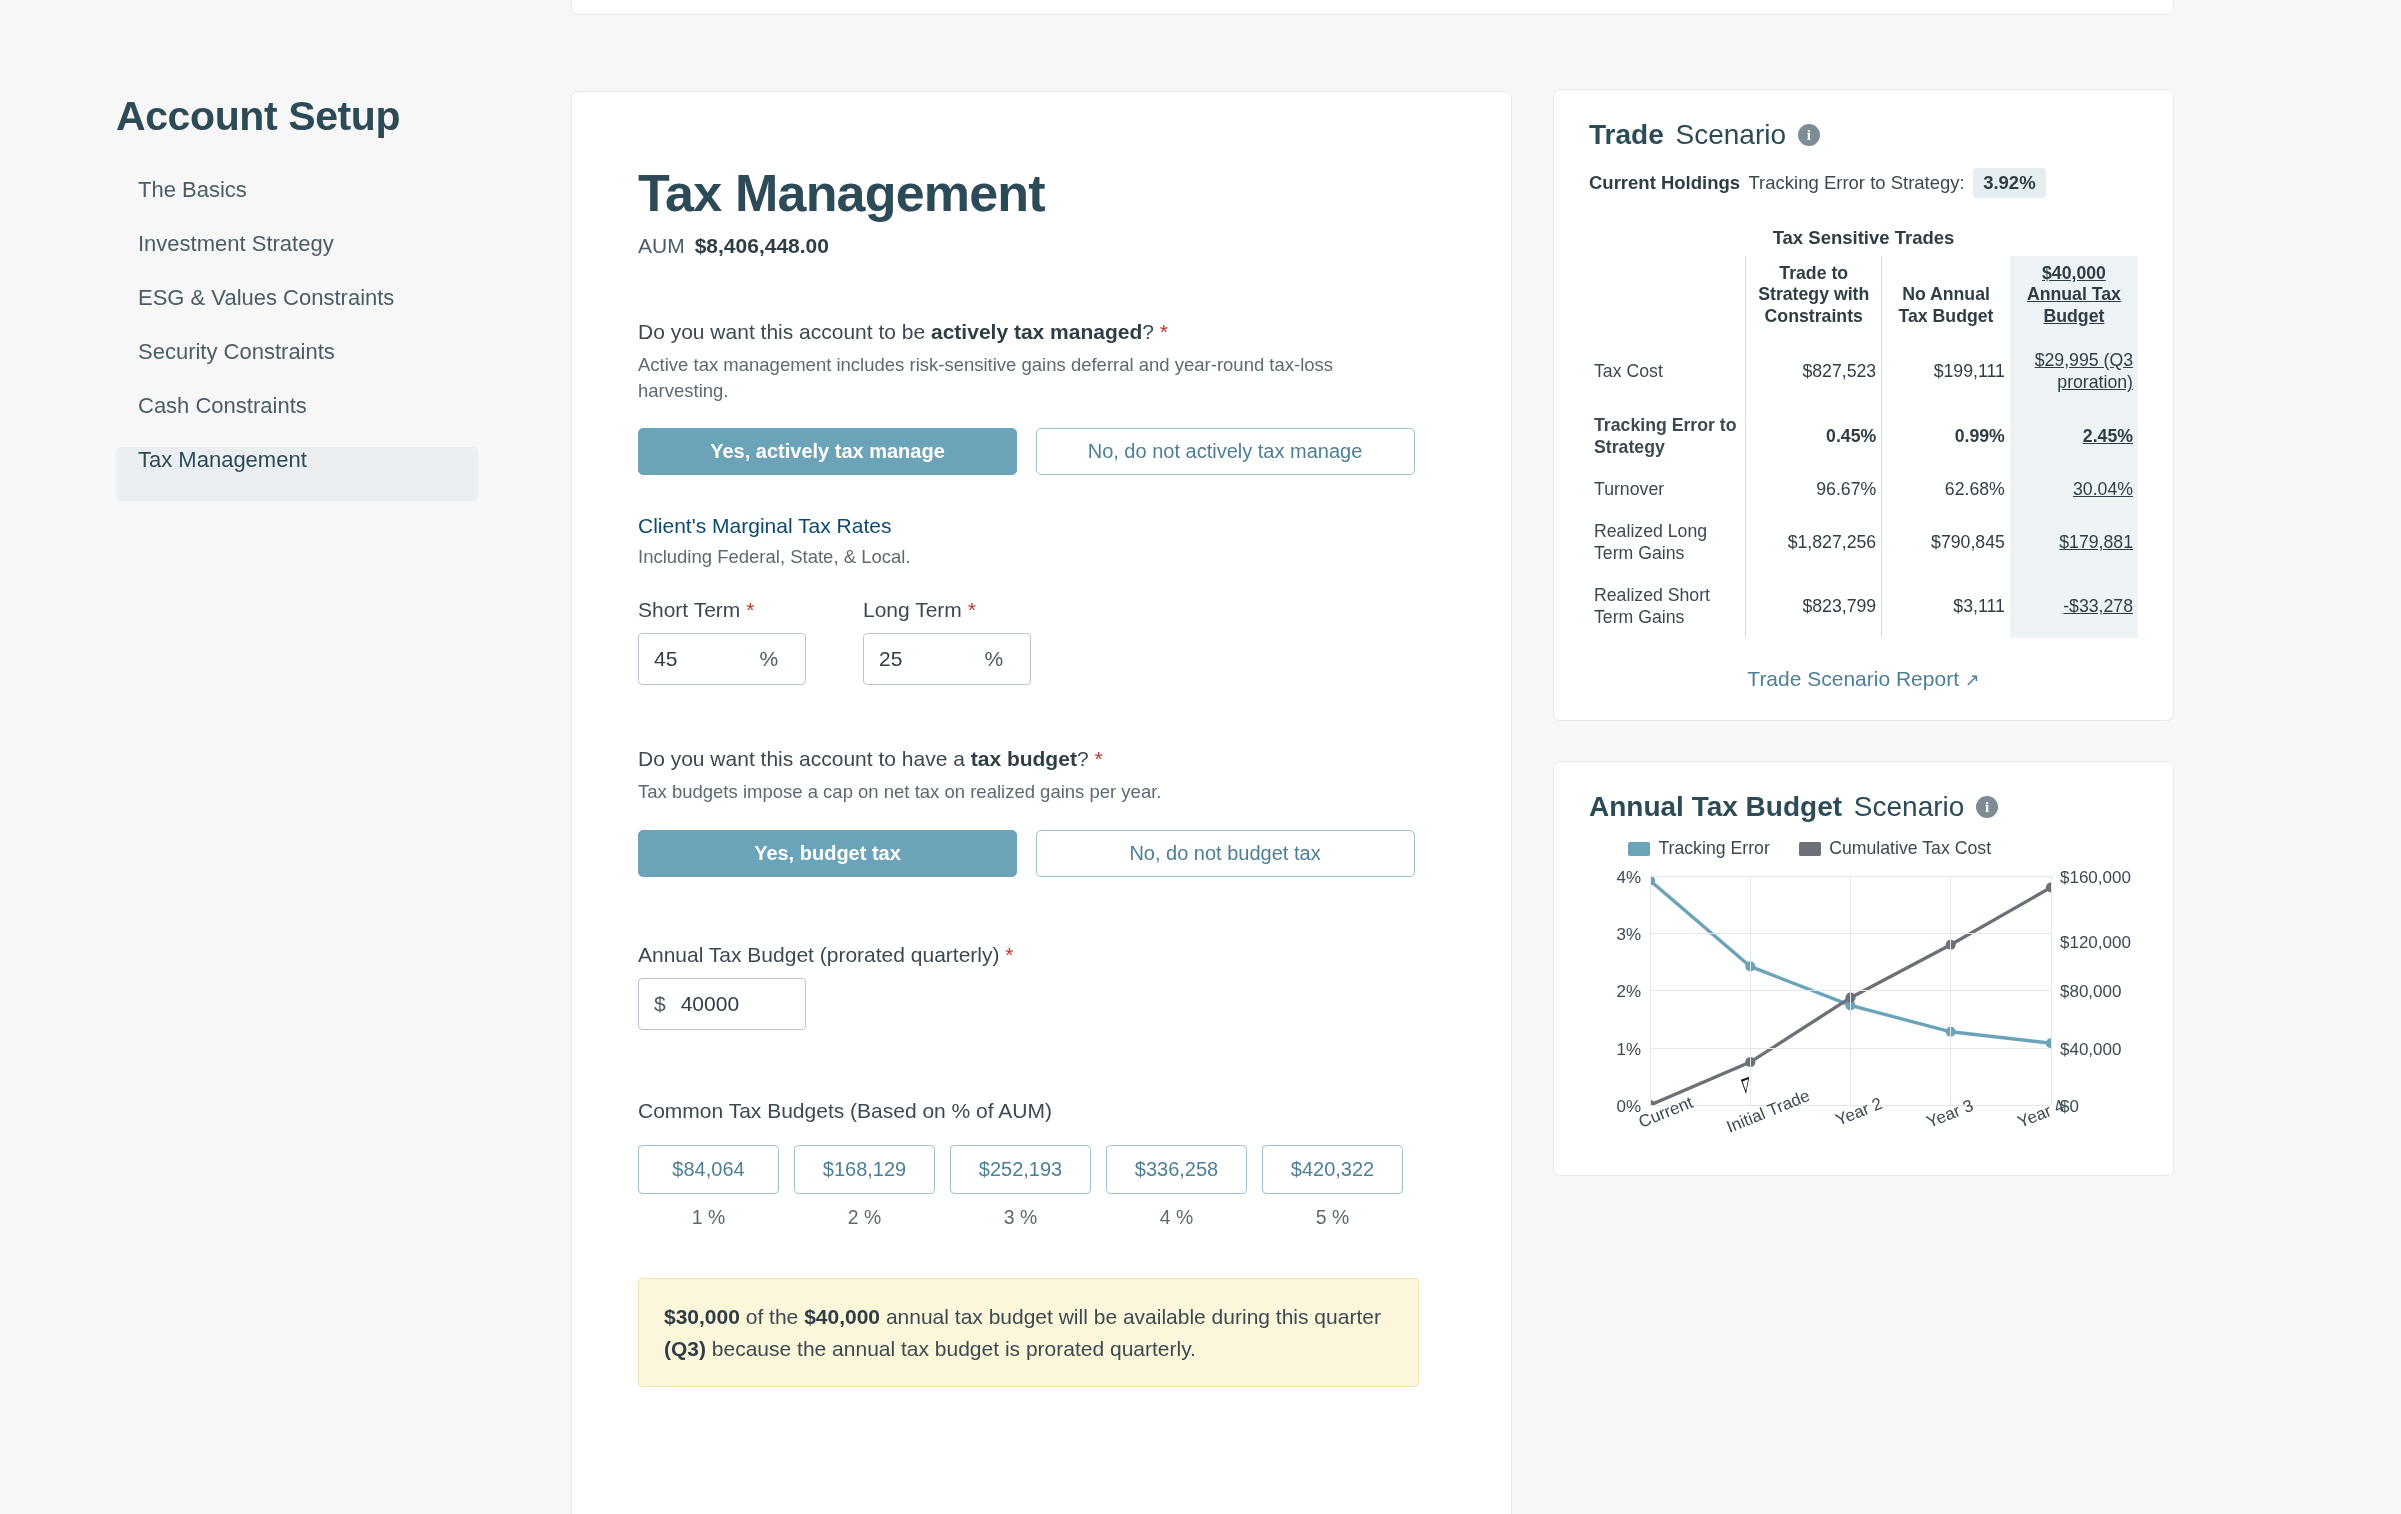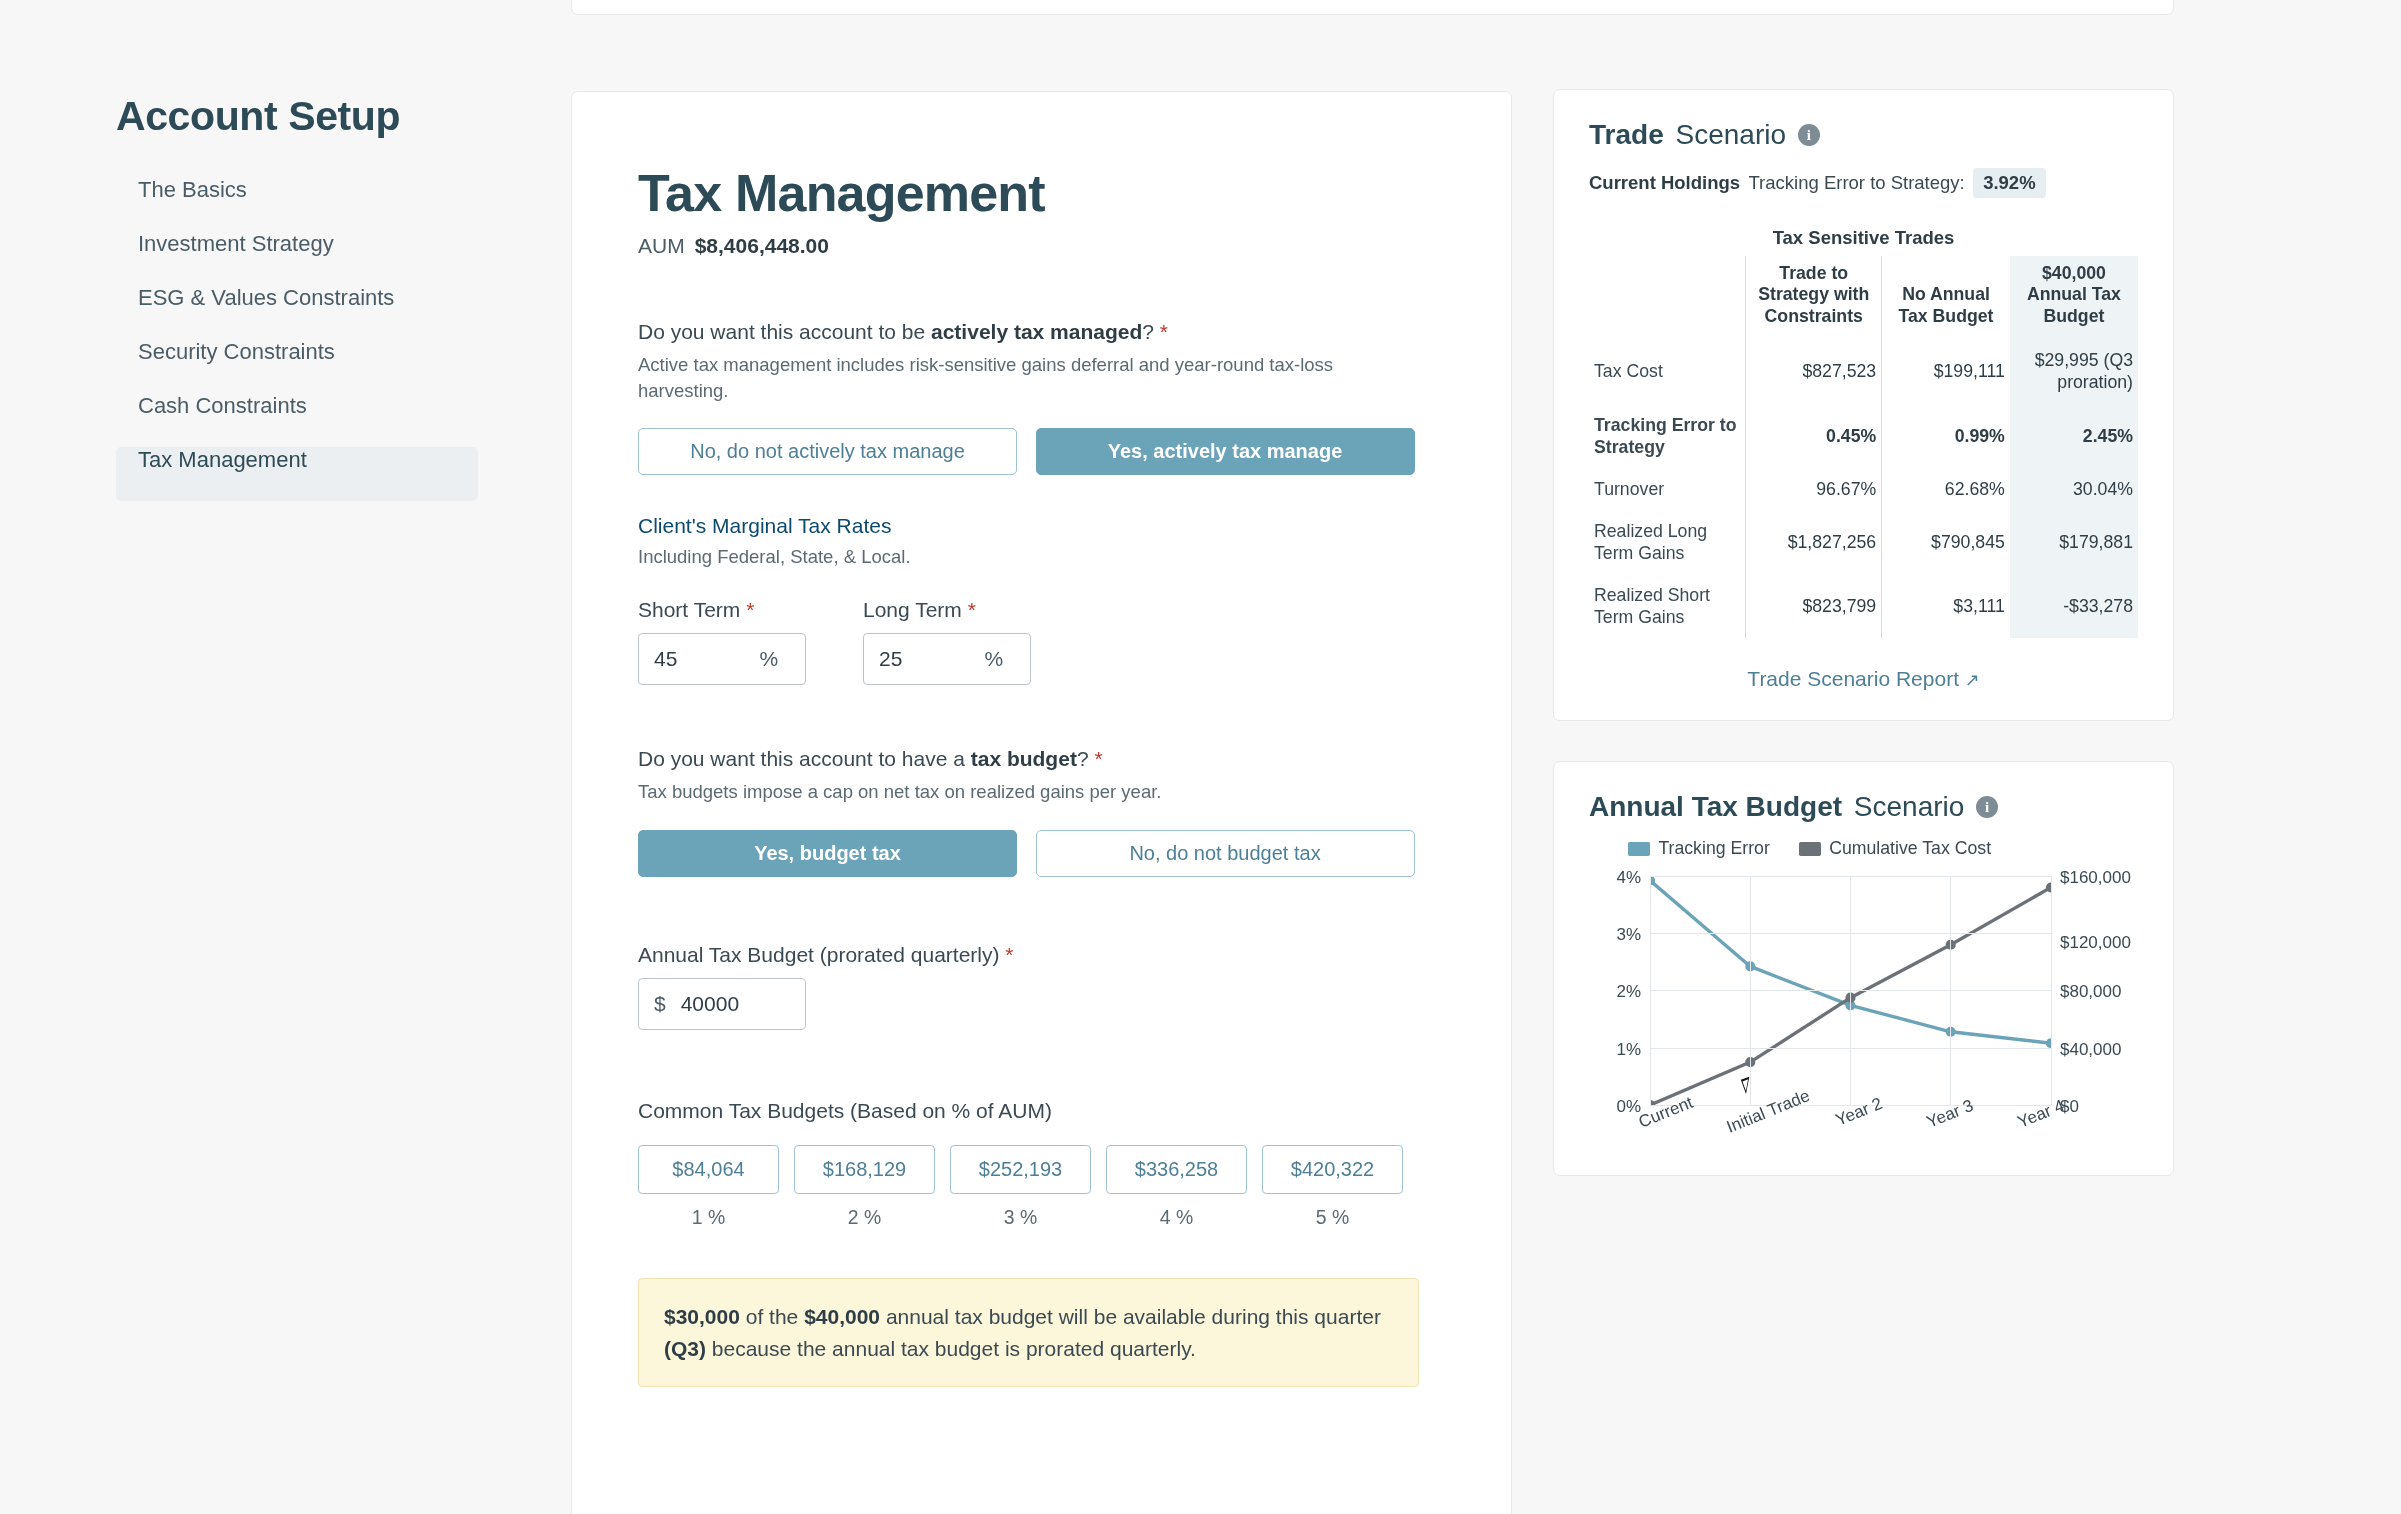--- a/index.html
+++ b/index.html
@@ -260,21 +260,21 @@
     vertical-align: middle;
   }
   table.trade td.rowlab {
     text-align: left;
     color: #3b4a52;
     width: 126px;
   }
   table.trade td.rowlab.bold { font-weight: bold; }
   table.trade td.val { width: 103px; }
   table.trade .col-sep { border-left: 0.8px solid #d8dde0; }
-  table.trade .hl { background: #eef3f6; }
+  table.trade .hl { background: #eef3f6; text-decoration: underline; }
   table.trade th.hl { background: #eef3f6; }
   table.trade tr.bold-row td { font-weight: bold; }
 
   .report-link {
     margin-top: 29px;
     text-align: center;
     font-size: 21px;
     color: #4d7f96;
   }
   .ext { font-size: 17.7px; }
@@ -379,22 +379,22 @@
     <span class="aum-value">$8,406,448.00</span>
   </div>
 
   <div class="q-block">
     <div class="q-text">
       <span>Do you want this account to be </span><b>actively tax managed</b><span>?</span>
       <span class="req">*</span>
     </div>
     <div class="q-help">Active tax management includes risk-sensitive gains deferral and year-round tax-loss harvesting.</div>
     <div class="btn-row">
+      <div class="pill selected">Yes, actively tax manage</div>
       <div class="pill">No, do not actively tax manage</div>
-      <div class="pill selected">Yes, actively tax manage</div>
     </div>
   </div>
 
   <div>
     <div class="section-head">Client's Marginal Tax Rates</div>
     <div class="section-sub">Including Federal, State, &amp; Local.</div>
     <div class="fields-row">
       <div>
         <div class="field-label">
           <span>Short Term</span>

